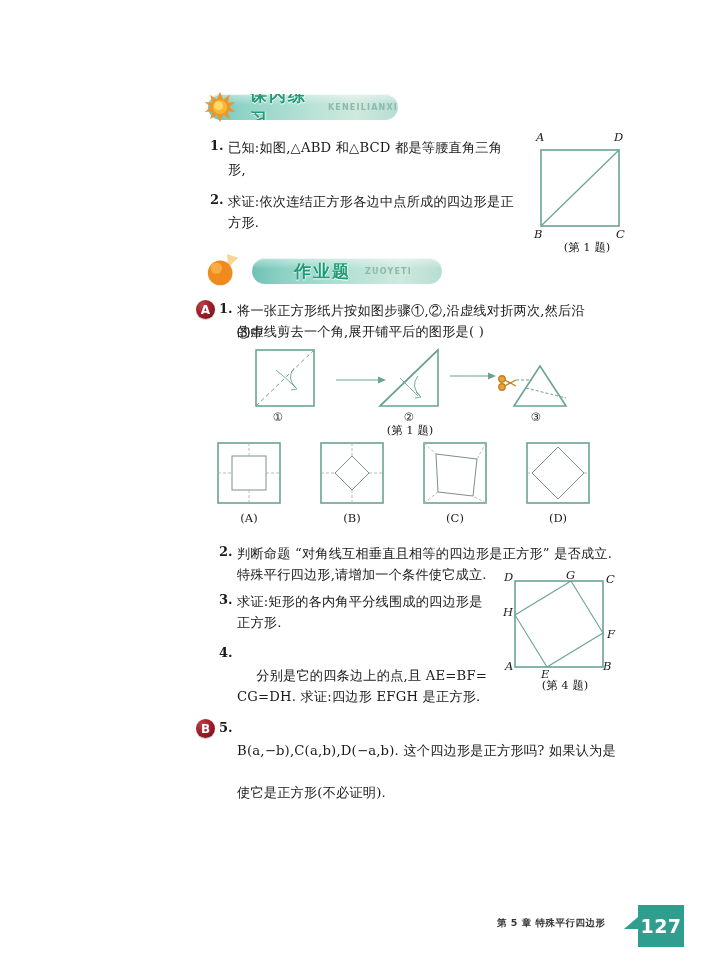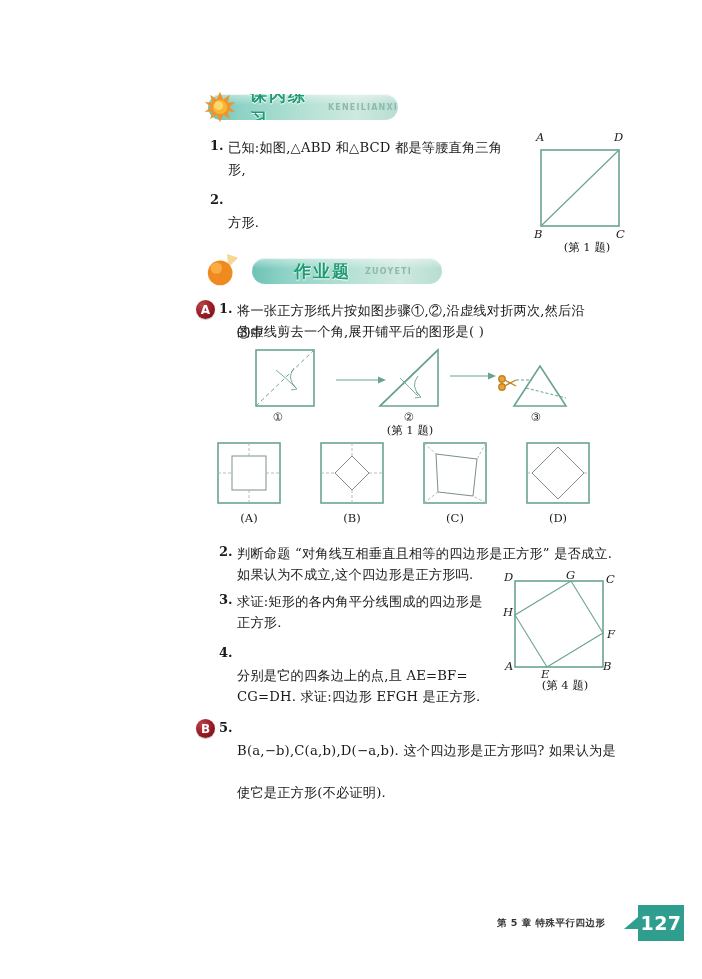--- a/index.html
+++ b/index.html
@@ -90,21 +90,21 @@
 
   
   .footer-text{
     position:absolute;
     font-family:"DejaVu Sans","Liberation Sans",sans-serif;
     font-size:9.5px;font-weight:bold;color:#333;
     letter-spacing:.5px;
   }
   .page-num-box{
     position:absolute;
-    width:46px;height:36px;
+    width:46px;height:42px;
     background:#2f9e8f;
     color:#ffffff;
     font-family:"DejaVu Sans","Liberation Sans",sans-serif;
     font-size:19px;font-weight:bold;
     display:flex;align-items:center;justify-content:center;
     letter-spacing:.5px;
   }
   .page-num-tab{
     position:absolute;width:0;height:0;
     border-style:solid;
@@ -133,20 +133,21 @@
         <circle r="8" fill="#f7b731"></circle>
         <circle r="5" cx="-1.5" cy="-1.5" fill="#fdd96b"></circle>
       </g>
     </svg>
   </div>
 
   <div class="qnum" style="left:210px;top:138px;">1.</div>
   <div class="qtext" style="left:228px;top:137px;width:290px;">已知:如图,△ABD 和△BCD 都是等腰直角三角形,</div>
 
   <div class="qnum" style="left:210px;top:192px;">2.</div>
+  <div class="qtext" style="left:228px;top:191px;width:290px;">求证:依次连结正方形各边中点所成的四边形是正</div>
   <div class="qtext" style="left:228px;top:212px;width:290px;">方形.</div>
 
   <svg class="fig" style="left:533px;top:142px;" width="108" height="92" viewBox="0 0 108 92">
     <rect x="8" y="8" width="78" height="76" fill="none" stroke="#6aa394" stroke-width="1.6"></rect>
     <line x1="8" y1="84" x2="86" y2="8" stroke="#6aa394" stroke-width="1.2"></line>
   </svg>
   <div class="lbl" style="left:536px;top:130px;">A</div>
   <div class="lbl" style="left:614px;top:130px;">D</div>
   <div class="lbl" style="left:534px;top:227px;">B</div>
   <div class="lbl" style="left:616px;top:227px;">C</div>
@@ -239,28 +240,28 @@
   <svg class="fig" style="left:523px;top:440px;" width="70" height="68" viewBox="0 0 70 68">
     <rect x="4" y="3" width="62" height="60" fill="none" stroke="#6aa394" stroke-width="1.6"></rect>
     <polygon points="35,7 61,33 35,59 9,33" fill="none" stroke="#7d8f88" stroke-width="1"></polygon>
     <line x1="4" y1="33" x2="9" y2="33" stroke="#a7b7b0" stroke-width=".9" stroke-dasharray="3,2"></line>
     <line x1="61" y1="33" x2="66" y2="33" stroke="#a7b7b0" stroke-width=".9" stroke-dasharray="3,2"></line>
   </svg>
   <div class="opt-label" style="left:523px;top:511px;width:70px;">(D)</div>
 
   <div class="qnum" style="left:219px;top:544px;">2.</div>
   <div class="qtext" style="left:237px;top:543px;width:380px;">判断命题 “对角线互相垂直且相等的四边形是正方形” 是否成立.</div>
-  <div class="qtext" style="left:237px;top:564px;width:380px;">如果认为不成立,这个四边形是正方形吗.</div>
+  <div class="qtext" style="left:237px;top:564px;width:380px;">特殊平行四边形,请增加一个条件使它成立.</div>
 
   <div class="qnum" style="left:219px;top:592px;">3.</div>
   <div class="qtext" style="left:237px;top:591px;width:250px;">求证:矩形的各内角平分线围成的四边形是</div>
   <div class="qtext" style="left:237px;top:612px;width:250px;">正方形.</div>
 
   <div class="qnum" style="left:219px;top:645px;">4.</div>
-  <div class="qtext" style="left:237px;top:665px;width:250px;">分别是它的四条边上的点,且 AE=BF=</div>
+  <div class="qtext" style="left:237px;top:665px;width:250px;text-align:right;">分别是它的四条边上的点,且 AE=BF=</div>
   <div class="qtext" style="left:237px;top:686px;width:250px;">CG=DH. 求证:四边形 EFGH 是正方形.</div>
 
   <svg class="fig" style="left:505px;top:575px;" width="120" height="105" viewBox="0 0 120 105">
 
     <rect x="10" y="6" width="88" height="86" fill="none" stroke="#6aa394" stroke-width="1.6"></rect>
 
     <polygon points="42,92 98,58 66,6 10,40" fill="none" stroke="#6aa394" stroke-width="1.1"></polygon>
   </svg>
   <div class="lbl" style="left:504px;top:570px;">D</div>
   <div class="lbl" style="left:566px;top:568px;">G</div>

